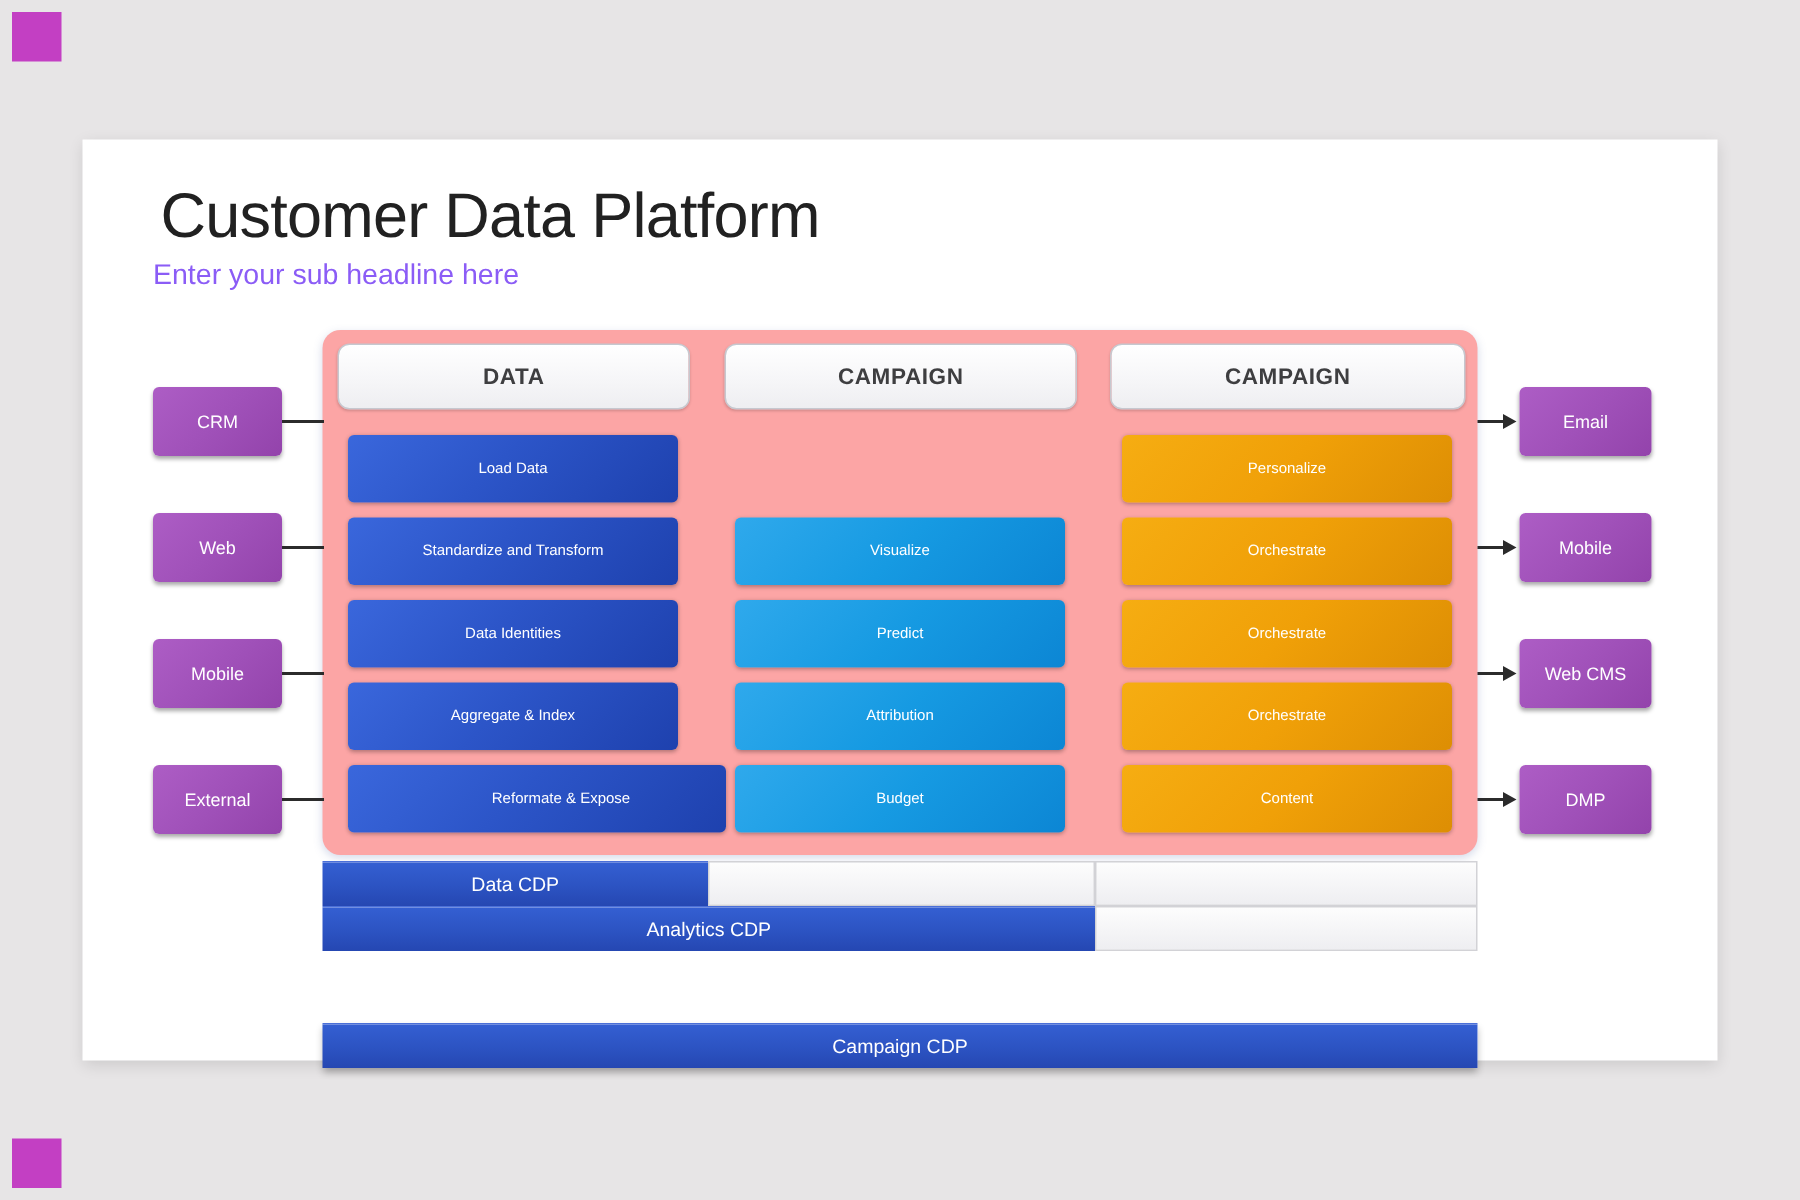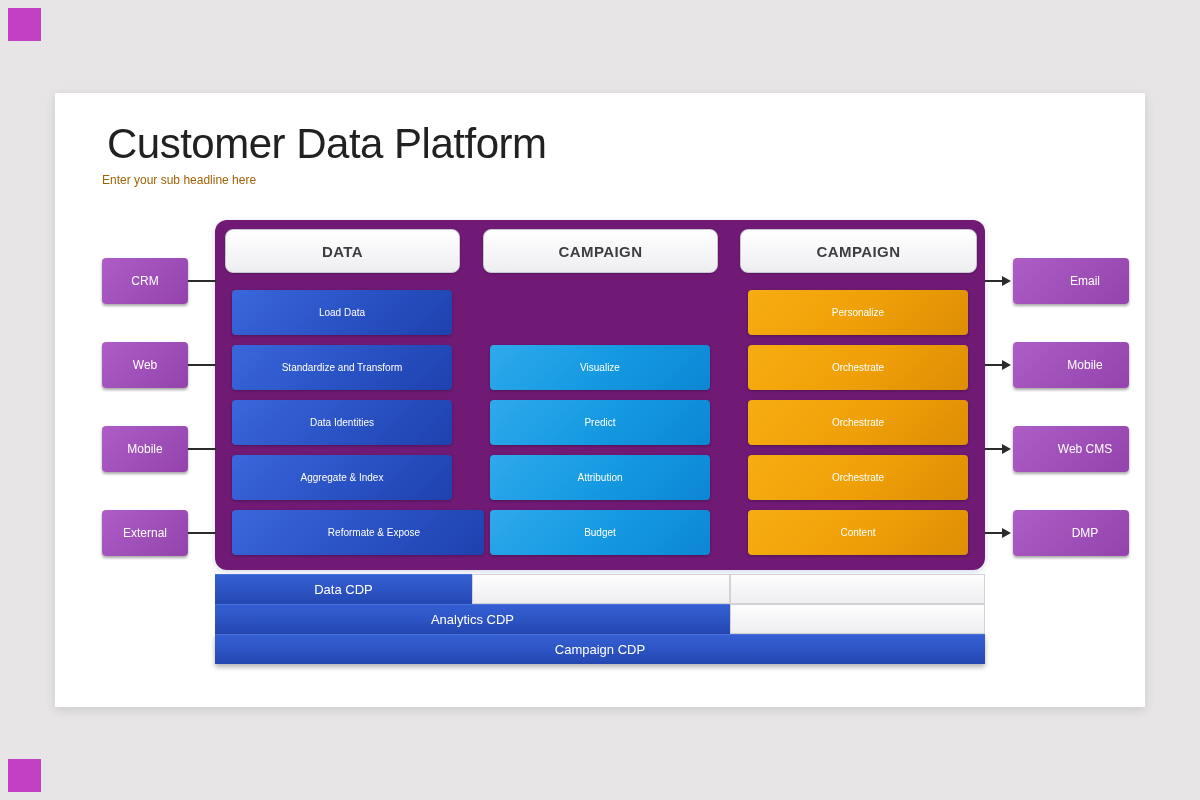--- a/index.html
+++ b/index.html
@@ -13,25 +13,25 @@
   .card{
     position:absolute;left:55px;top:93px;width:1090px;height:614px;
     background:#ffffff;box-shadow:0 3px 10px rgba(0,0,0,0.12);
   }
   .title{
     position:absolute;left:47px;top:22px;margin:5px;
     font-size:42px;font-weight:500;color:#212121;letter-spacing:-0.5px;
   }
   .subtitle{
     position:absolute;left:47px;top:80px;margin:0;
-    font-size:12px;color:#a16207;
+    font-size:19px;color:#8b5cf6;
   }
   .panel{
     position:absolute;left:160px;top:127px;width:770px;height:350px;
-    background:#701a75;border-radius:12px;
+    background:#fca5a5;border-radius:12px;
     box-shadow:0 2px 6px rgba(90,110,170,0.25);
   }
   .col-header{
     position:absolute;height:44px;border-radius:8px;
     background:linear-gradient(180deg,#ffffff 0%,#f6f6f8 55%,#eeeef1 100%);
     border:1px solid #c6c8cf;box-sizing:border-box;
     display:flex;align-items:center;justify-content:center;
     font-size:15px;font-weight:700;color:#3e3e40;letter-spacing:0.4px;
     box-shadow:0 1px 2px rgba(0,0,0,0.18);
   }
@@ -44,21 +44,21 @@
   .node.data{background:linear-gradient(135deg,#3a67dc 0%,#2c55c8 45%,#1e41ae 100%);}
   .node.analytics{background:linear-gradient(135deg,#2fa9ec 0%,#169ae2 50%,#0c86d4 100%);}
   .node.campaign{background:linear-gradient(135deg,#f6ad12 0%,#f0a008 50%,#dd8e04 100%);}
   .io-box{
     position:absolute;width:86px;height:46px;border-radius:4px;
     background:linear-gradient(135deg,#ad5dc5 0%,#a051b9 50%,#9343ab 100%);
     display:flex;align-items:center;justify-content:center;
     font-size:12px;color:#ffffff;
     box-shadow:0 2px 3px rgba(0,0,0,0.35);
   }
-  .io-box.output{width:88px;padding-left:28px;}
+  .io-box.output{width:88px;}
   .connector{position:absolute;height:2px;background:#2b2b2b;}
   .arrowhead{
     position:absolute;width:0;height:0;
     border-left:9px solid #2b2b2b;
     border-top:5px solid transparent;
     border-bottom:5px solid transparent;
   }
   .bar-seg{
     position:absolute;height:30px;box-sizing:border-box;
     display:flex;align-items:center;justify-content:center;
@@ -67,21 +67,21 @@
   .bar-seg.blue{
     background:linear-gradient(180deg,#34
 5fd2 0%,#2c53c2 55%,#2547b2 100%);
     border-top:1px solid #4a6fd8;
   }
   .bar-seg.blue{background:linear-gradient(180deg,#345fd2 0%,#2c53c2 55%,#2547b2 100%);}
   .bar-seg.light{
     background:linear-gradient(180deg,#fdfdfd 0%,#f4f4f6 60%,#eeeef1 100%);
     border:1px solid #d2d2d6;
   }
-  .bar-seg.shadowed{box-shadow:0 3px 5px rgba(0,0,0,0.3);}
+  .bar-seg.shadowed{box-shadow:0 3px 5px rgba(0,0,0,0.3);margin-top:48px;}
 </style>
 </head>
 <body>
 
 <div class="stage">
 
   <div class="corner-marker top"></div>
   <div class="corner-marker bottom"></div>
 
   <div class="card">

